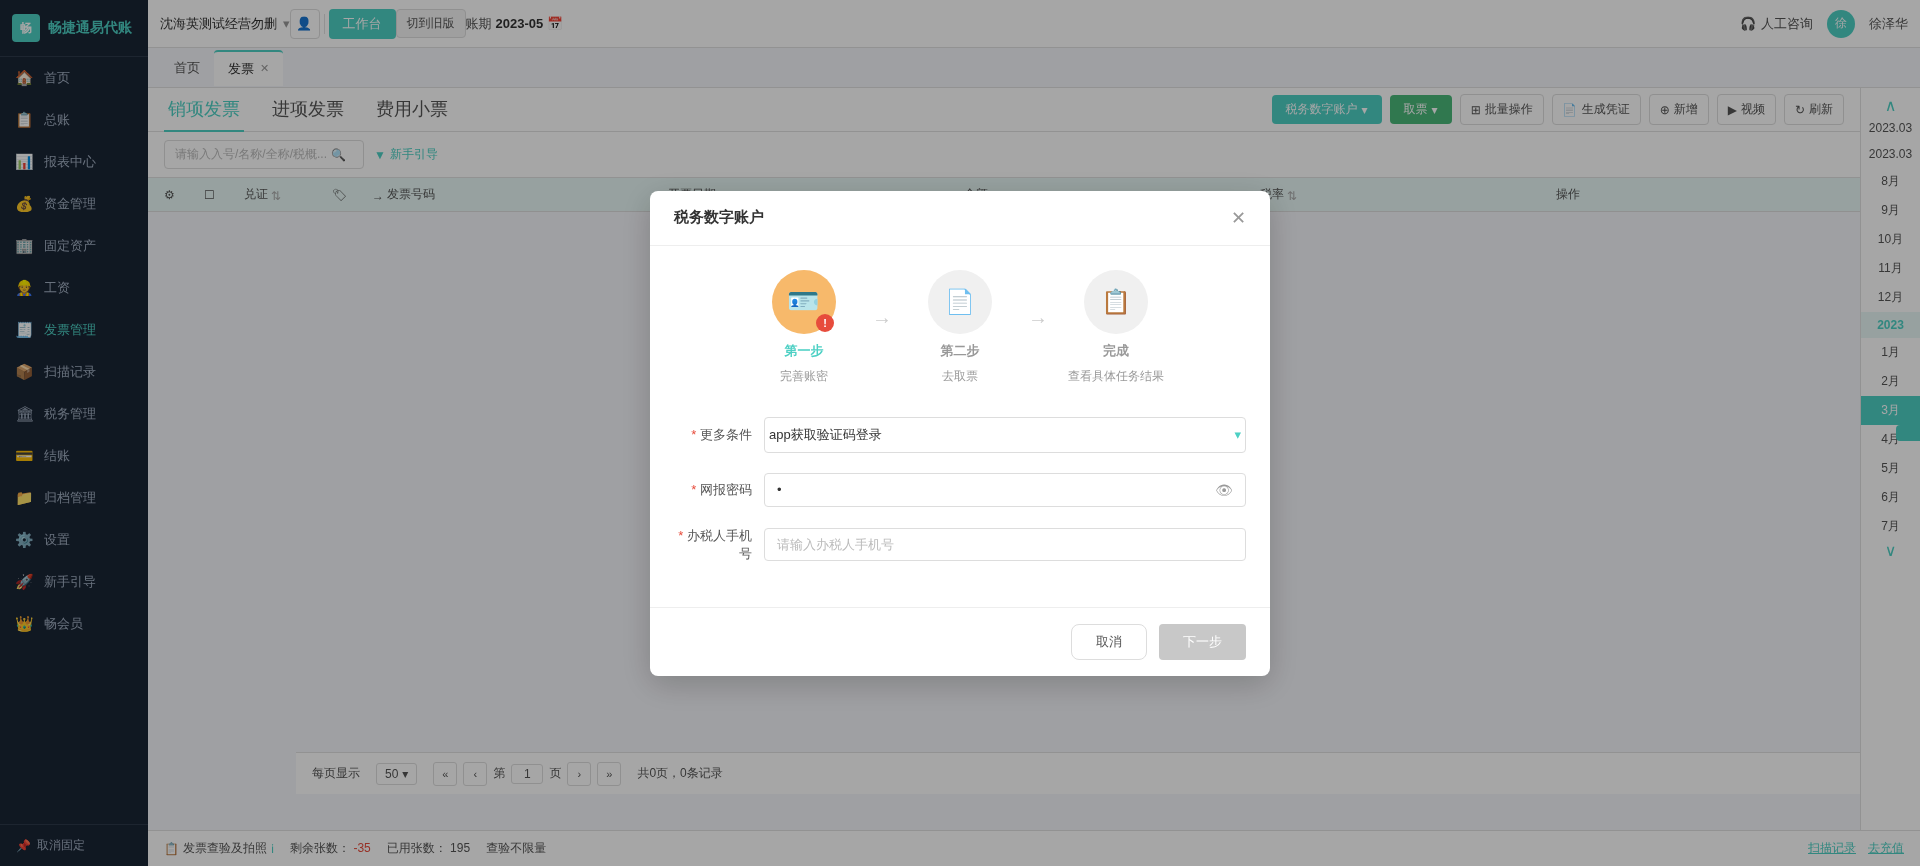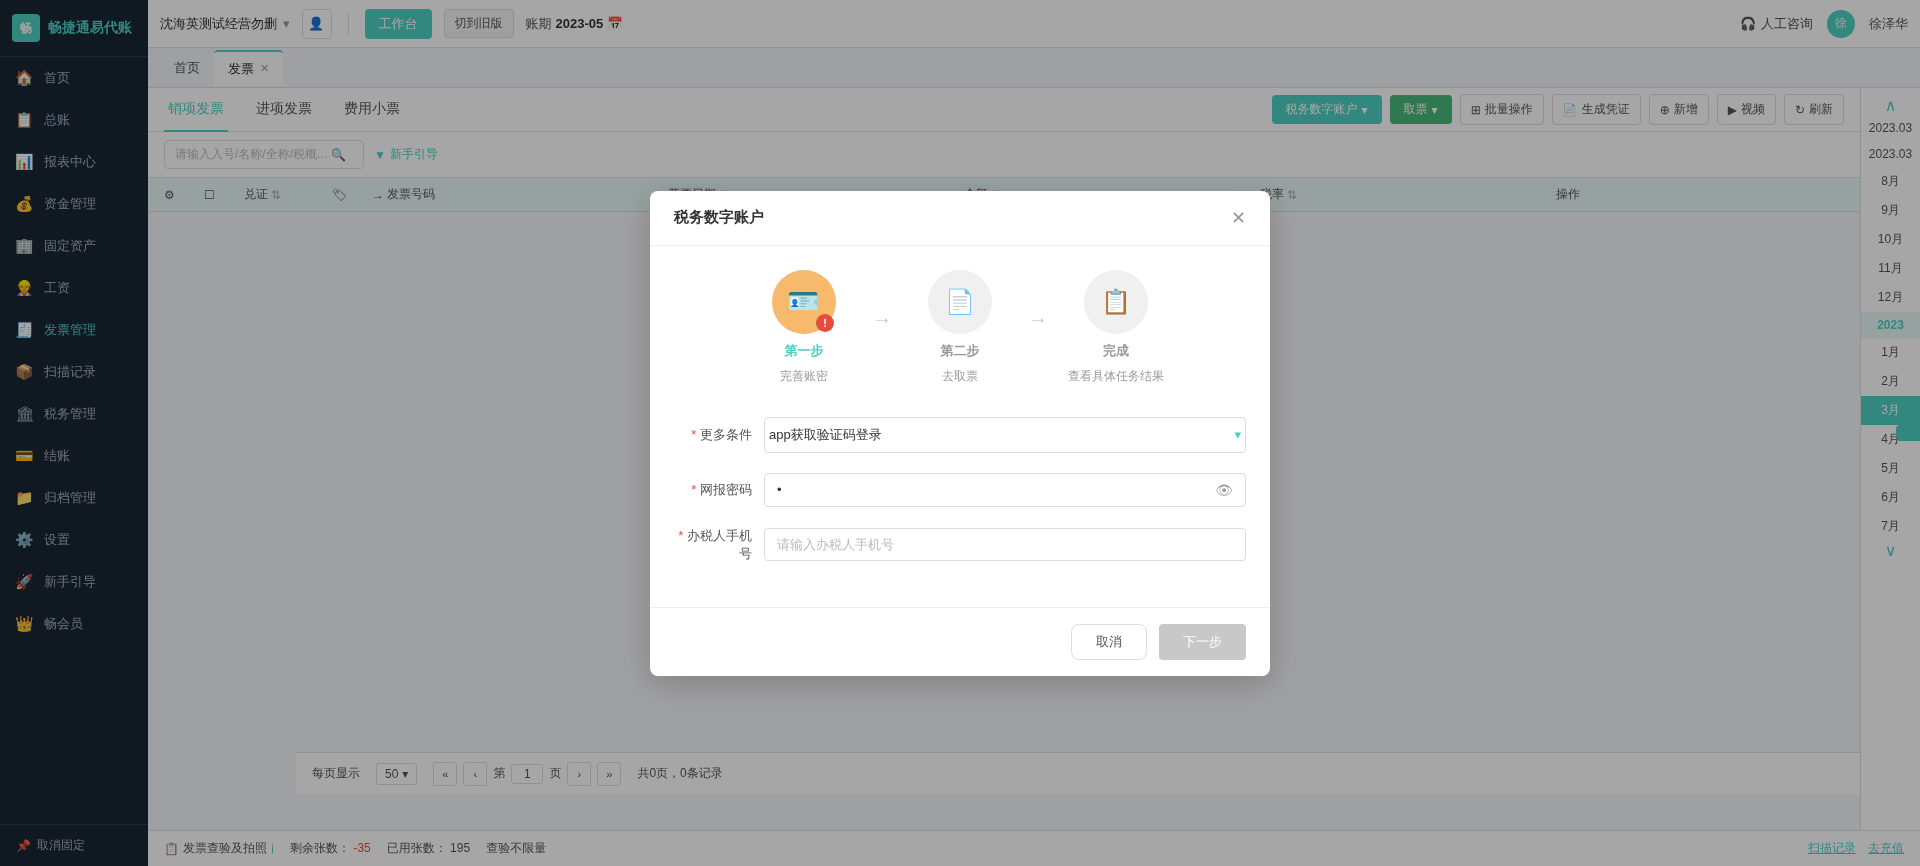--- a/index.html
+++ b/index.html
@@ -14,55 +14,55 @@
     .sidebar-logo-icon { width: 28px; height: 28px; background: #4dd0c4; border-radius: 4px; display: flex; align-items: center; justify-content: center; color: white; font-size: 12px; }
     .sidebar-item { display: flex; align-items: center; gap: 10px; padding: 12px 16px; cursor: pointer; color: #a0aec0; font-size: 13px; }
     .sidebar-item.active { color: #4dd0c4; }
     .sidebar-item-icon { width: 18px; height: 18px; display: flex; align-items: center; justify-content: center; font-size: 15px; }
     .sidebar-bottom { margin-top: auto; padding: 12px 16px; color: #a0aec0; font-size: 12px; display: flex; align-items: center; gap: 6px; cursor: pointer; border-top: 1px solid #2d3a4a; }
 
     
     .main-area { flex: 1; display: flex; flex-direction: column; overflow: hidden; }
 
     
-    .topbar { height: 48px; background: #fff; display: flex; align-items: center; padding: 0 12px; gap: 12px; border-bottom: 1px solid #e0e0e0; flex-shrink: 0; justify-content: flex-end; }
+    .topbar { height: 48px; background: #fff; display: flex; align-items: center; padding: 0 12px; border-bottom: 1px solid #e0e0e0; flex-shrink: 0; justify-content: flex-end; }
     .topbar-company { display: flex; align-items: center; gap: 6px; color: #333; font-size: 13px; }
     .topbar-divider { width: 1px; height: 20px; background: #e0e0e0; margin: 0 4px; }
     .topbar-icon-btn { width: 30px; height: 30px; border: 1px solid #ddd; border-radius: 4px; display: flex; align-items: center; justify-content: center; cursor: pointer; color: #555; }
     .btn-teal { background: #4dd0c4; color: white; border: none; padding: 6px 14px; border-radius: 4px; cursor: pointer; font-size: 13px; }
     .topbar-period { color: #555; font-size: 13px; display: flex; align-items: center; gap: 4px; }
     .topbar-right { margin-left: auto; display: flex; align-items: center; gap: 14px; color: #555; font-size: 13px; }
     .btn-switch { background: #f5f5f5; border: 1px solid #ddd; padding: 5px 10px; border-radius: 4px; cursor: pointer; font-size: 12px; color: #555; }
 
     
     .tabbar { height: 40px; background: #f5f6fa; display: flex; align-items: center; padding: 0 12px; border-bottom: 1px solid #e0e0e0; flex-shrink: 0; }
     .tab-item { padding: 8px 14px; cursor: pointer; color: #555; font-size: 13px; display: flex; align-items: center; gap: 6px; }
     .tab-item.active { background: #fff; color: #333; border-top: 2px solid #4dd0c4; border-radius: 4px 4px 0 0; }
     .tab-close { color: #999; font-size: 11px; }
 
     
     .content { flex: 1; display: flex; overflow: hidden; position: relative; }
     .page-content { flex: 1; padding: 0; background: #f5f6fa; overflow: hidden; }
 
     
     .invoice-tabs { display: flex; align-items: center; padding: 0 16px; background: #fff; border-bottom: 1px solid #e0e0e0; height: 44px; gap: 24px; }
-    .inv-tab { color: #555; cursor: pointer; font-size: 14px; padding: 0 4px; height: 44px; display: flex; align-items: center; border-bottom: 2px solid transparent; }
+    .inv-tab { color: #555; cursor: pointer; font-size: 18px; padding: 0 4px; height: 44px; display: flex; align-items: center; border-bottom: 2px solid transparent; }
     .inv-tab.active { color: #4dd0c4; border-bottom: 2px solid #4dd0c4; }
 
     
     .toolbar { display: flex; align-items: center; padding: 8px 16px; background: #fff; border-bottom: 1px solid #e0e0e0; gap: 10px; }
     .search-input { border: 1px solid #ddd; border-radius: 4px; padding: 5px 10px; font-size: 12px; width: 200px; color: #999; display: flex; align-items: center; gap: 4px; }
     .filter-btn { color: #4dd0c4; font-size: 12px; cursor: pointer; display: flex; align-items: center; gap: 4px; }
     .btn-green { background: #4ab87a; color: white; border: none; padding: 6px 14px; border-radius: 4px; cursor: pointer; font-size: 12px; display: flex; align-items: center; gap: 4px; }
     .btn-teal-outline { background: #4dd0c4; color: white; border: none; padding: 6px 14px; border-radius: 4px; cursor: pointer; font-size: 12px; display: flex; align-items: center; gap: 4px; }
     .btn-outline { background: #fff; color: #555; border: 1px solid #ddd; padding: 6px 10px; border-radius: 4px; cursor: pointer; font-size: 12px; display: flex; align-items: center; gap: 4px; }
 
     
     .table-header { background: #e8f8f6; display: flex; align-items: center; padding: 8px 16px; border-bottom: 1px solid #ddd; font-size: 12px; color: #555; gap: 8px; }
-    .th-cell { display: flex; align-items: center; gap: 3px; }
+    .th-cell { display: flex; align-items: flex-end; gap: 3px; }
 
     
     .date-sidebar { width: 60px; background: #fff; border-left: 1px solid #e0e0e0; display: flex; flex-direction: column; align-items: center; padding: 8px 0; gap: 0; flex-shrink: 0; overflow-y: auto; }
     .date-item { width: 100%; text-align: center; padding: 6px 4px; font-size: 12px; color: #555; cursor: pointer; }
     .date-item.active { background: #4dd0c4; color: white; border-radius: 0; }
     .date-item.year { background: #e8f8f6; color: #4dd0c4; font-weight: bold; }
     .date-chevron { color: #4dd0c4; font-size: 16px; cursor: pointer; }
     .page-nav { display: flex; align-items: center; gap: 6px; }
     .page-nav-btn { width: 24px; height: 24px; border: 1px solid #ddd; border-radius: 3px; display: flex; align-items: center; justify-content: center; cursor: pointer; color: #555; font-size: 11px; }
 

